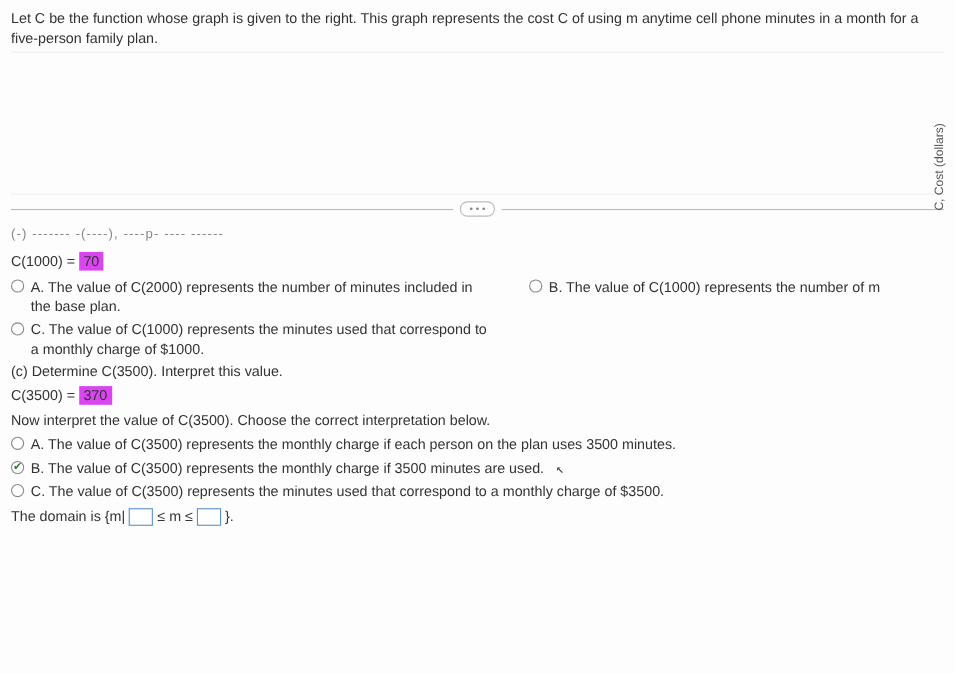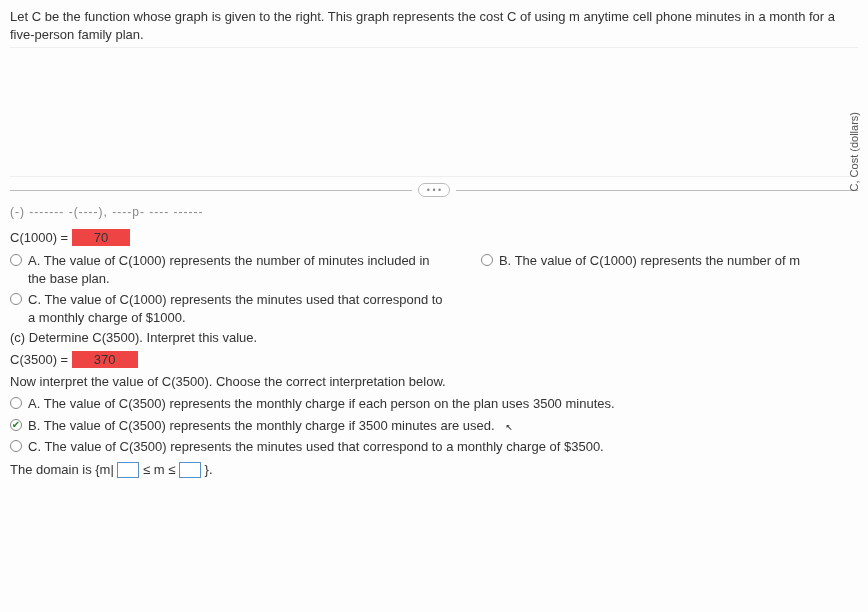--- a/index.html
+++ b/index.html
@@ -38,25 +38,25 @@
   .divider-line { flex:1; height:1px; background:#bbb; }
   .divider-handle {
     border:1px solid #bbb; border-radius:10px;
     padding:1px 8px; font-size:9px; color:#888; background:#fff;
     margin:0 6px;
     cursor:ns-resize;
   }
   .faded-line { color:#888; font-size:12px; margin-bottom:10px; letter-spacing:1px;}
   .line { margin: 6px 0; }
   .answer-box {
-    background:#ef4444;
+    background:#d946ef;
     display:inline-block;
     min-width:22px;
     text-align:center;
-    padding:1px 22px;
+    padding:1px 4px;
   }
   .choice-row { display:flex; gap: 30px; margin:4px 0;}
   .choice { display:flex; align-items:flex-start; gap:6px; flex:1; }
   .choice.narrow { flex:0 0 auto; max-width: 52%; }
   .radio {
     width:12px; height:12px; border:1px solid #888; border-radius:50%;
     margin-top:2px; flex-shrink:0; background:#fff; cursor:pointer;
     display:flex; align-items:center; justify-content:center;
   }
   .radio.checked::after{
@@ -96,21 +96,21 @@
   <div class="line">
     <span>C(1000) = </span><span class="answer-box">70</span>
   </div>
 
 
   <div class="choice-row">
     <div class="choice narrow">
       <div class="radio"></div>
       <div class="choice-label">
         <span>A.</span>
-        <span>The value of C(1000) represents the number of minutes included in the base plan.</span>
+        <span>The value of C(2000) represents the number of minutes included in the base plan.</span>
       </div>
     </div>
     <div class="choice right-cut">
       <div class="radio"></div>
       <div class="choice-label">
         <span>B.</span>
         <span>The value of C(1000) represents the number of m</span>
       </div>
     </div>
   </div>

